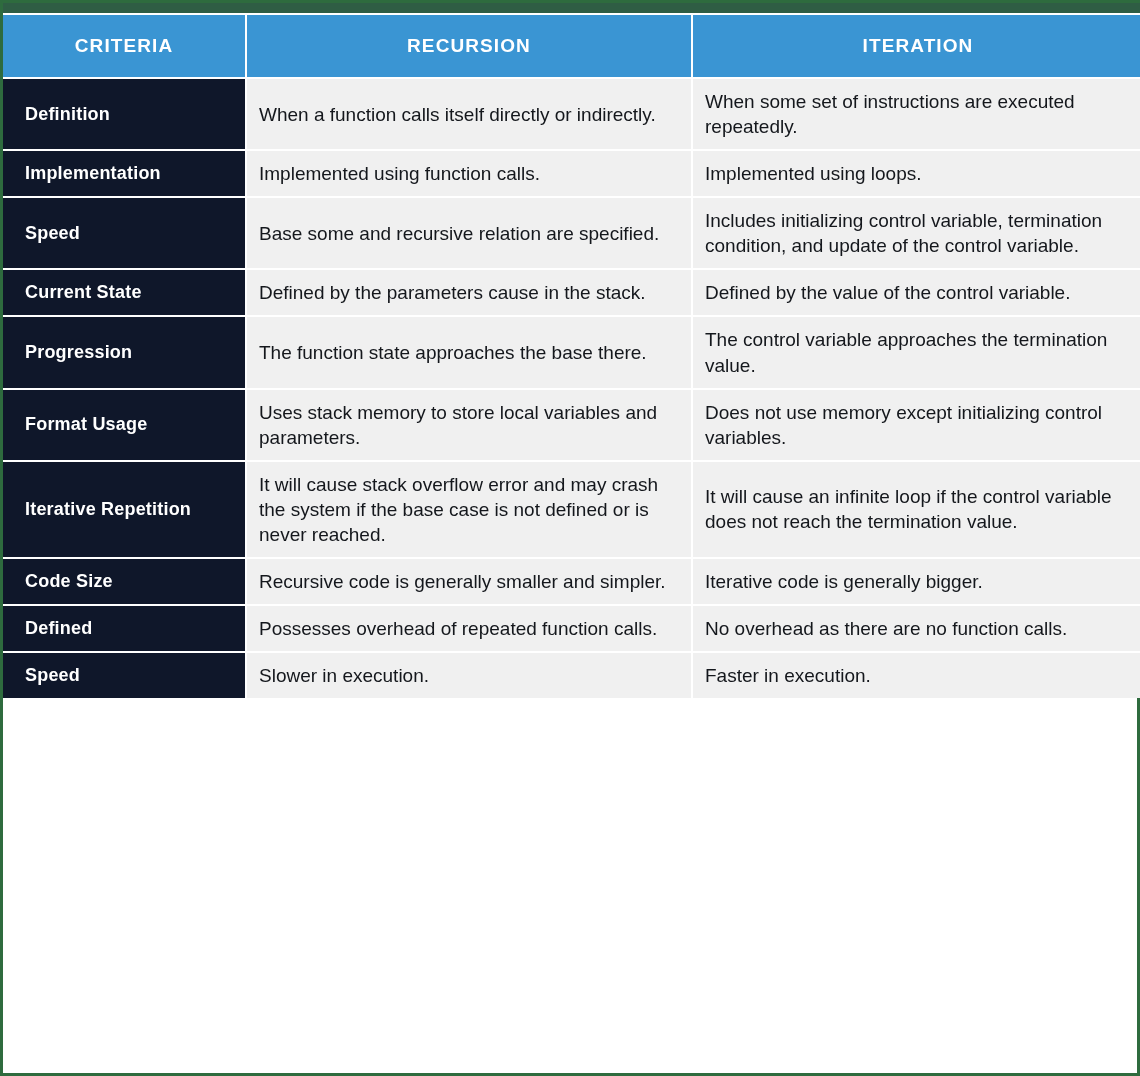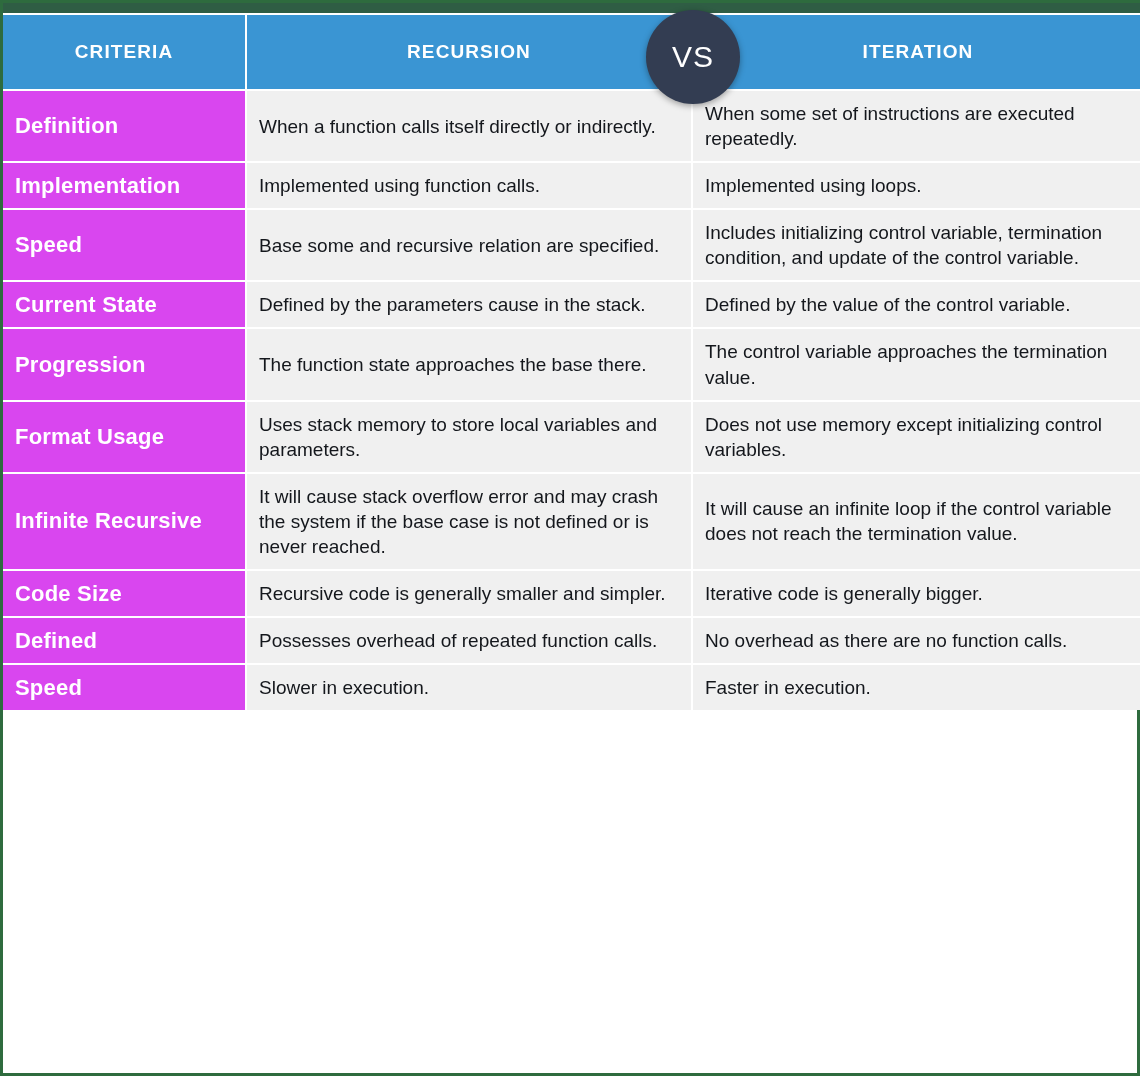--- a/index.html
+++ b/index.html
@@ -41,38 +41,38 @@
   table.cmp col.c2 { width: 446px; }
   table.cmp col.c3 { width: 451px; }
 
   thead th {
     background: #3a95d3;
     color: #ffffff;
     font-size: 19px;
     font-weight: bold;
     letter-spacing: 1.1px;
     text-align: center;
-    height: 76px;
+    height: 64px;
     border: 2px solid #ffffff;
     box-sizing: border-box;
   }
   thead th.head-criteria { border-left: none; }
   thead th.head-iteration { border-right: none; }
 
   tbody td {
     border: 2px solid #ffffff;
     box-sizing: border-box;
     vertical-align: middle;
   }
   td.crit {
-    background: #d946ef;
+    background: #0f172a;
     color: #ffffff;
-    font-size: 22px;
+    font-size: 18px;
     font-weight: bold;
-    padding: 6px 10px 6px 12px;
+    padding: 6px 10px 6px 22px;
     border-left: none;
     letter-spacing: 0.2px;
   }
   td.val {
     background: #f0f0f0;
     color: #14171c;
     font-size: 19px;
     line-height: 1.32;
     padding: 10px 14px 10px 12px;
   }
@@ -99,21 +99,20 @@
     letter-spacing: 1px;
   }
 </style>
 </head>
 <body>
 
 <div class="page">
 
   <div class="topbar"></div>
 
-  <div class="vs-badge">VS</div>
 
   <table class="cmp">
     <colgroup>
       <col class="c1">
       <col class="c2">
       <col class="c3">
     </colgroup>
     <thead>
       <tr>
         <th class="head-criteria">CRITERIA</th>
@@ -146,21 +145,21 @@
         <td class="crit">Progression</td>
         <td class="val">The function state approaches the base there.</td>
         <td class="val last">The control variable approaches the termination value.</td>
       </tr>
       <tr>
         <td class="crit">Format Usage</td>
         <td class="val">Uses stack memory to store local variables and parameters.</td>
         <td class="val last">Does not use memory except initializing control variables.</td>
       </tr>
       <tr>
-        <td class="crit">Infinite Recursive</td>
+        <td class="crit">Iterative Repetition</td>
         <td class="val">It will cause stack overflow error and may crash the system if the base case is not defined or is never reached.</td>
         <td class="val last">It will cause an infinite loop if the control variable does not reach the termination value.</td>
       </tr>
       <tr>
         <td class="crit">Code Size</td>
         <td class="val">Recursive code is generally smaller and simpler.</td>
         <td class="val last">Iterative code is generally bigger.</td>
       </tr>
       <tr>
         <td class="crit">Defined</td>

